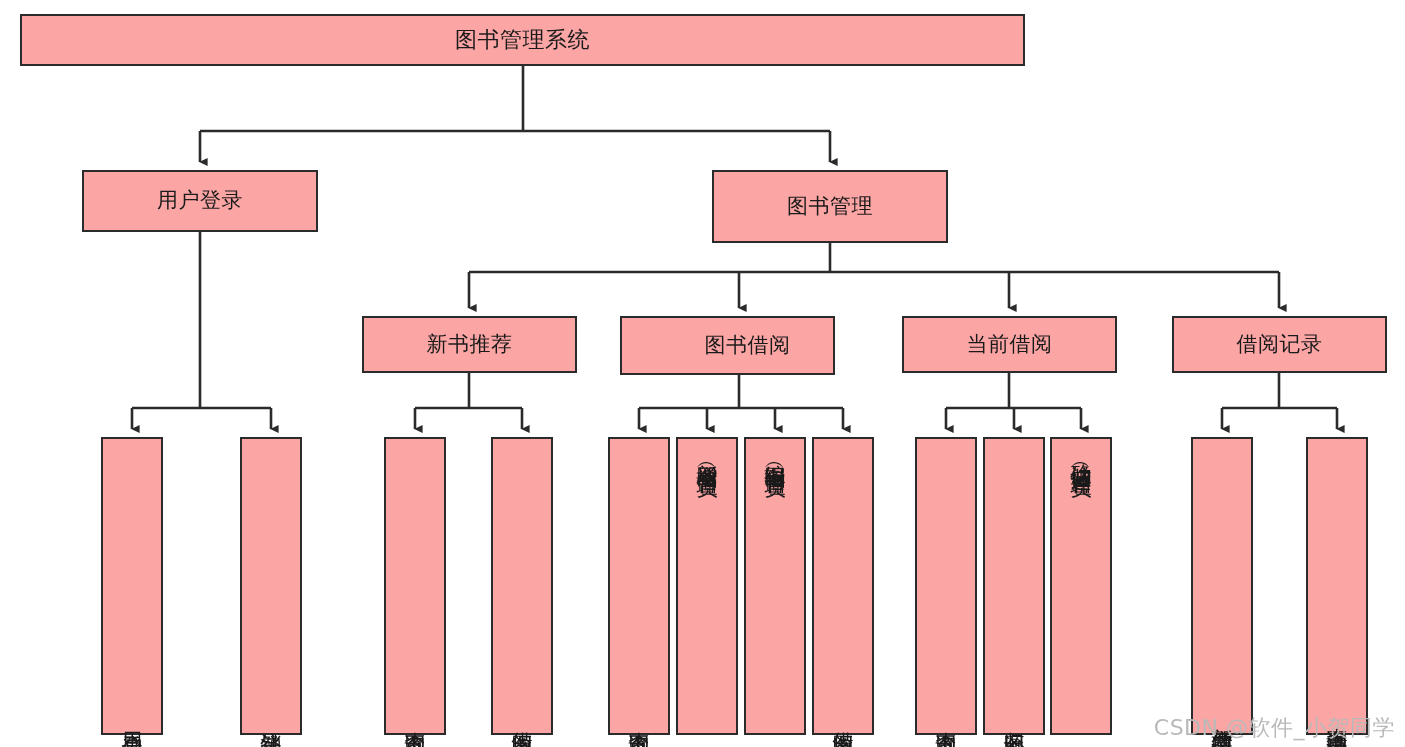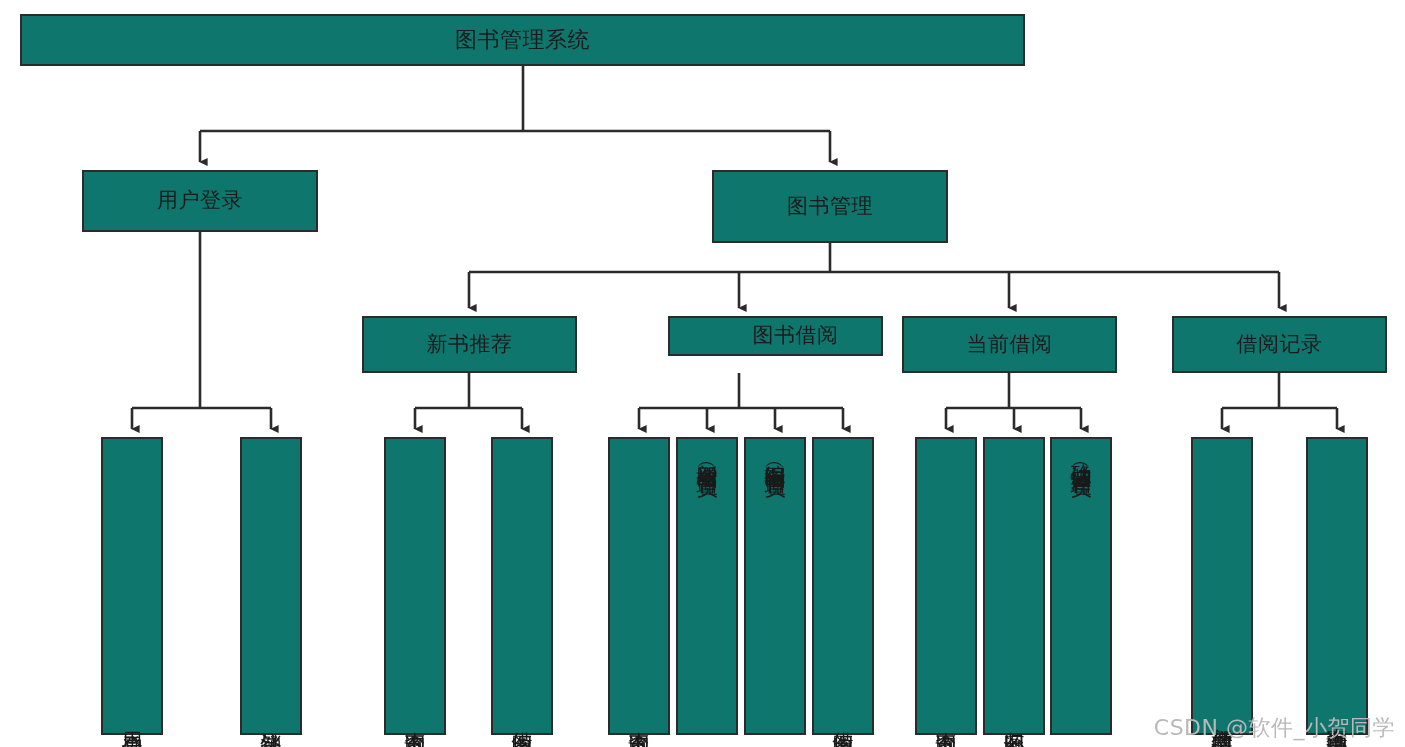--- a/index.html
+++ b/index.html
@@ -22,21 +22,21 @@
     left: 0;
     top: 0;
     width: 1405px;
     height: 747px;
     pointer-events: none;
   }
   .node {
     position: absolute;
     box-sizing: border-box;
     border: 2px solid #2b2b2b;
-    background: #0f766e;
+    background: #fca5a5;
     display: flex;
     align-items: center;
     justify-content: center;
     color: #1a1a1a;
   }
   .node.horiz {
     font-size: 21px;
     line-height: 1.2;
     letter-spacing: 0.5px;
   }
@@ -134,21 +134,21 @@
   <div class="node horiz" style="left:82px; top:170px; width:236px; height:62px;">
     <span>用户登录</span>
   </div>
   <div class="node horiz" style="left:712px; top:170px; width:236px; height:73px;">
     <span>图书管理</span>
   </div>
 
   <div class="node horiz" style="left:362px; top:316px; width:215px; height:57px;">
     <span>新书推荐</span>
   </div>
-  <div class="node horiz" style="left:668px; top:316px; width:215px; height:40px;padding-left:40px;">
+  <div class="node horiz" style="left:620px; top:316px; width:215px; height:59px;padding-left:40px;">
     <span>图书借阅</span>
   </div>
   <div class="node horiz" style="left:1172px; top:316px; width:215px; height:57px;">
     <span>借阅记录</span>
   </div>
   <div class="node horiz" style="left:902px; top:316px; width:215px; height:57px;">
     <span>当前借阅</span>
   </div>
 
   <div class="node leaf align-bottom" style="left:101px; top:437px; width:62px; height:298px;">

